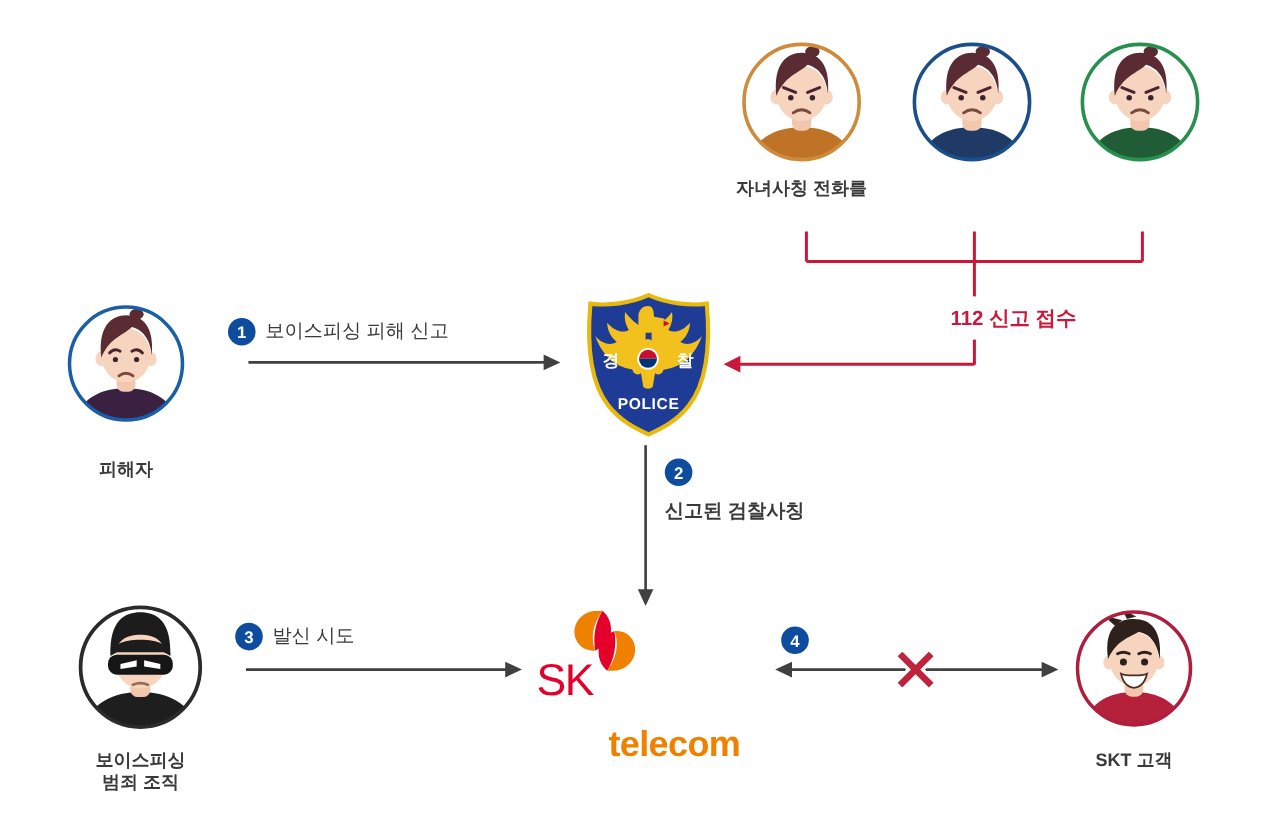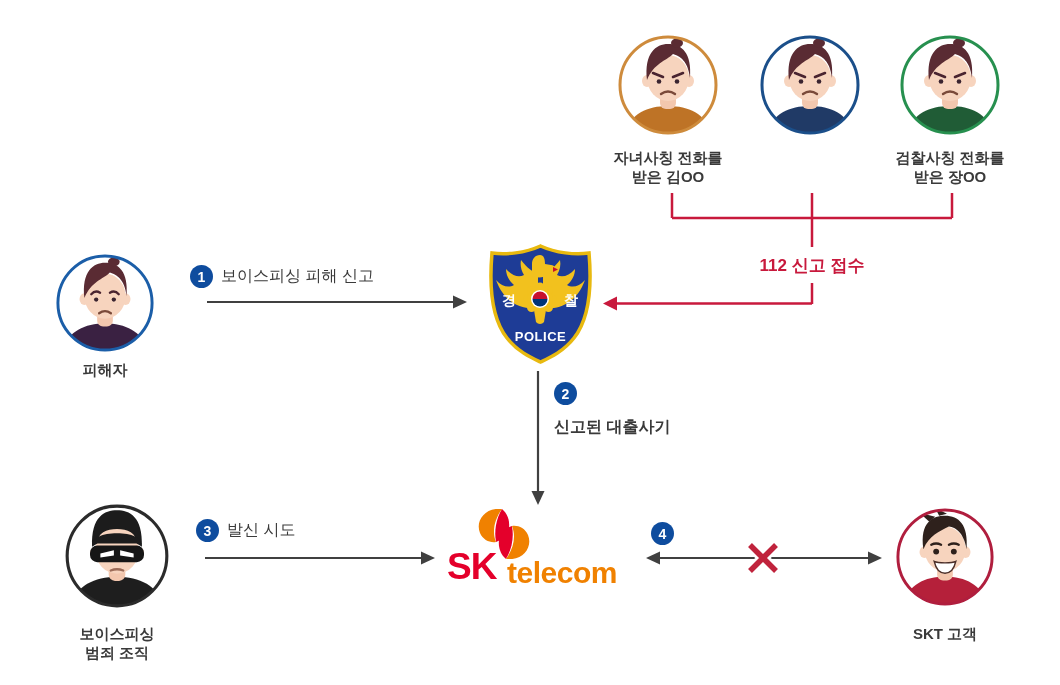--- a/index.html
+++ b/index.html
@@ -16,24 +16,24 @@
   .av-burglar{--ring:#2B2B2B;--shirt:#1E1E1E;}
   .av-customer{--ring:#B01E3E;--shirt:#B5203A;}
   
   .caption{position:absolute;text-align:center;font-weight:700;color:#3A3A3A;font-size:15px;line-height:19px;}
   
   .step-row{position:absolute;display:flex;align-items:center;gap:8px;}
   .num-badge{width:23px;height:23px;border-radius:50%;background:#0E4C9E;color:#fff;
     font-size:14px;font-weight:700;display:flex;align-items:center;justify-content:center;flex:0 0 auto;}
   .step-label{font-size:16px;font-weight:400;color:#3A3A3A;white-space:nowrap;}
   .step2-lines{position:absolute;font-size:16px;font-weight:700;color:#3A3A3A;line-height:28px;white-space:nowrap;}
-  .label-112{position:absolute;width:170px;text-align:center;font-size:17px;font-weight:700;color:#C8193C;white-space:nowrap;}
-  
-  .sk-word{position:absolute;font-weight:700;color:#E4002B;font-size:37px;letter-spacing:-1px;}
-  .telecom-word{position:absolute;font-weight:700;color:#F08100;font-size:30px;letter-spacing:-0.5px;}
+  .label-112{position:absolute;width:170px;text-align:right;font-size:17px;font-weight:700;color:#C8193C;white-space:nowrap;}
+  
+  .sk-word{position:absolute;font-weight:400;color:#E4002B;font-size:37px;letter-spacing:-1px;}
+  .telecom-word{position:absolute;font-weight:700;color:#F08100;font-size:30px;letter-spacing:-0.5px;margin-top:48px;}
 </style>
 </head>
 <body>
 
 <div id="canvas">
 
   <svg width="0" height="0" style="position:absolute">
     <defs>
       <symbol id="av-angry" viewBox="0 0 104 104">
         <clipPath id="clip-a">
@@ -158,33 +158,28 @@
     </svg>
   <svg class="avatar av-rep2" style="left:758px;top:33px" width="104" height="104">
       <use href="#av-angry"></use>
     </svg>
   <svg class="avatar av-rep3" style="left:898px;top:33px" width="104" height="104">
       <use href="#av-angry"></use>
     </svg>
 
   <div class="caption" style="left:588px;top:148px;width:160px">
     <div>자녀사칭 전화를</div>
-    <div>받은 김OO</div>
-  </div>
-  <div class="caption" style="left:870px;top:148px;width:160px">
-    <div>검찰사칭 전화를</div>
-    <div>받은 장OO</div>
   </div>
 
   <div class="label-112" style="left:727px;top:254px">112 신고 접수</div>
 
   <svg class="avatar av-victim" style="left:54px;top:252px" width="102" height="102">
       <use href="#av-sad"></use>
     </svg>
-  <div class="caption" style="left:45px;top:360px;width:120px">피해자</div>
+  <div class="caption" style="left:45px;top:382px;width:120px">피해자</div>
 
   <div class="step-row" style="left:190px;top:265px">
     <div class="num-badge">1</div>
     <div class="step-label">보이스피싱 피해 신고</div>
   </div>
 
   <svg class="abs" style="left:478px;top:242px" width="125" height="125" viewBox="0 0 125 125">
     <path d="M62.5,4 C78,11 97,13 111,11 C114,45 111,77 96,96 C85,110 71,116 62.5,120
              C54,116 40,110 29,96 C14,77 11,45 14,11 C28,13 47,11 62.5,4 Z" fill="#1E3C96" stroke="#E8B90F" stroke-width="3.5"></path>
     <g fill="#F2C11E">
@@ -210,21 +205,21 @@
       <path d="M54.5,57 A7.5,7.5 0 0 1 69.5,57 Z" fill="#C8102E"></path>
       <path d="M69.5,57 A7.5,7.5 0 0 1 54.5,57 Z" fill="#003478"></path>
     </g>
     <text x="31" y="63" text-anchor="middle" font-size="14" font-weight="bold" fill="#ffffff">경</text>
     <text x="93" y="63" text-anchor="middle" font-size="14" font-weight="bold" fill="#ffffff">찰</text>
     <text x="62.5" y="99" text-anchor="middle" font-size="13" font-weight="bold" fill="#ffffff" letter-spacing="0.5">POLICE</text>
   </svg>
 
   <div class="num-badge abs" style="left:554px;top:382px">2</div>
   <div class="step2-lines" style="left:554px;top:413px">
-    <div>신고된 대출사기</div>
+    <div>신고된 검찰사칭</div>
   </div>
 
   <div class="abs" style="left:445px;top:508px;width:195px;height:85px">
     <svg class="abs" style="left:32px;top:1px" width="54" height="50" viewBox="0 0 54 50">
       <path d="M25,0 C8,-2 -2,12 3,24 C6,31 13,34 19,33 C15,23 17,11 25,0 Z" fill="#F08100"></path>
       <path d="M25,0 C19,10 17,22 19,33 C25,31 30,26 32,19 C33,11 30,4 25,0 Z" fill="#E4002B"></path>
       <path d="M29,50 C35,40 37,28 35,17 C29,19 24,24 22,31 C21,39 24,46 29,50 Z" fill="#E4002B"></path>
       <path d="M29,50 C46,52 56,38 51,26 C48,19 41,16 35,17 C39,27 37,39 29,50 Z" fill="#F08100"></path>
     </svg>
     <div class="sk-word" style="left:2px;top:38px">SK</div>

